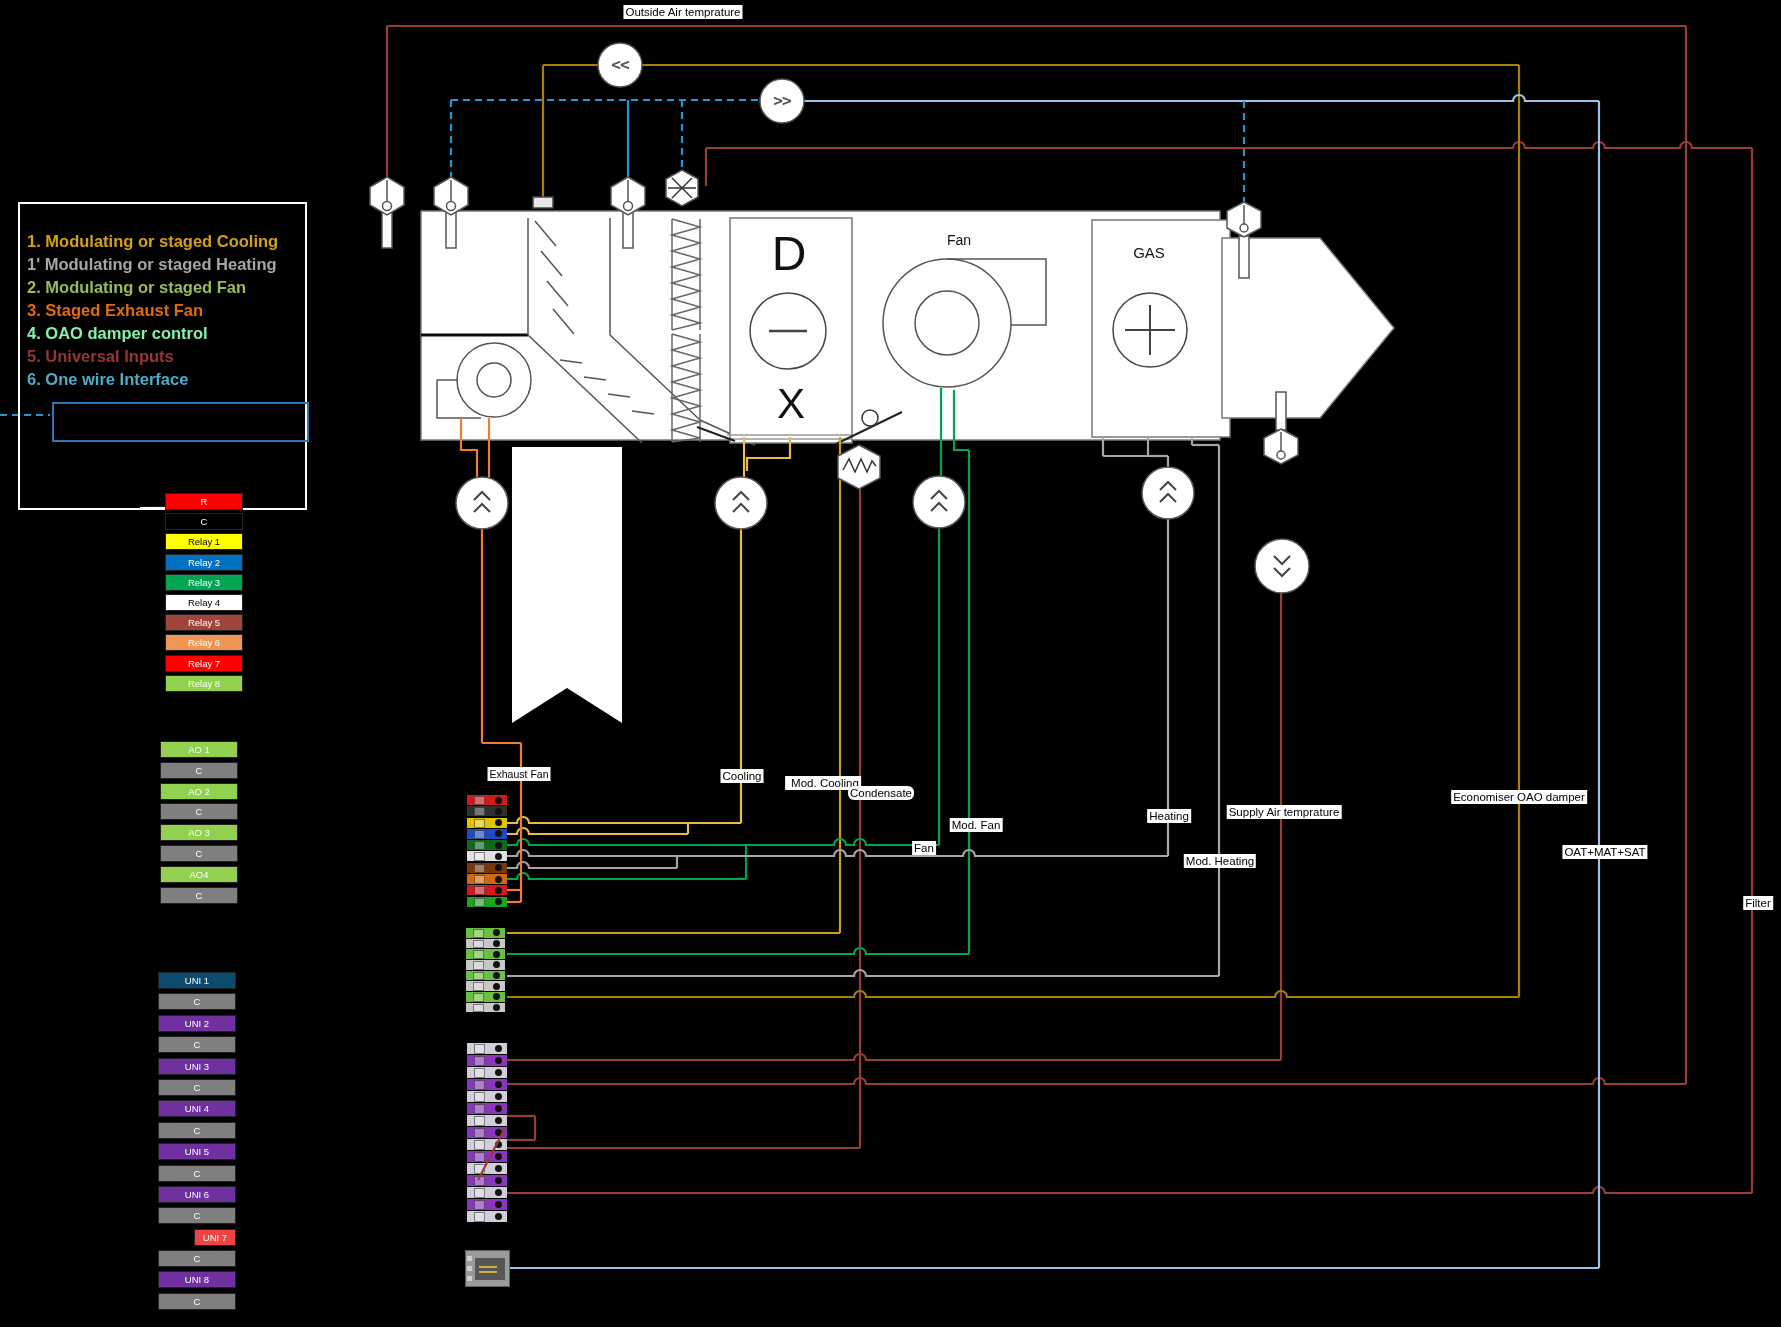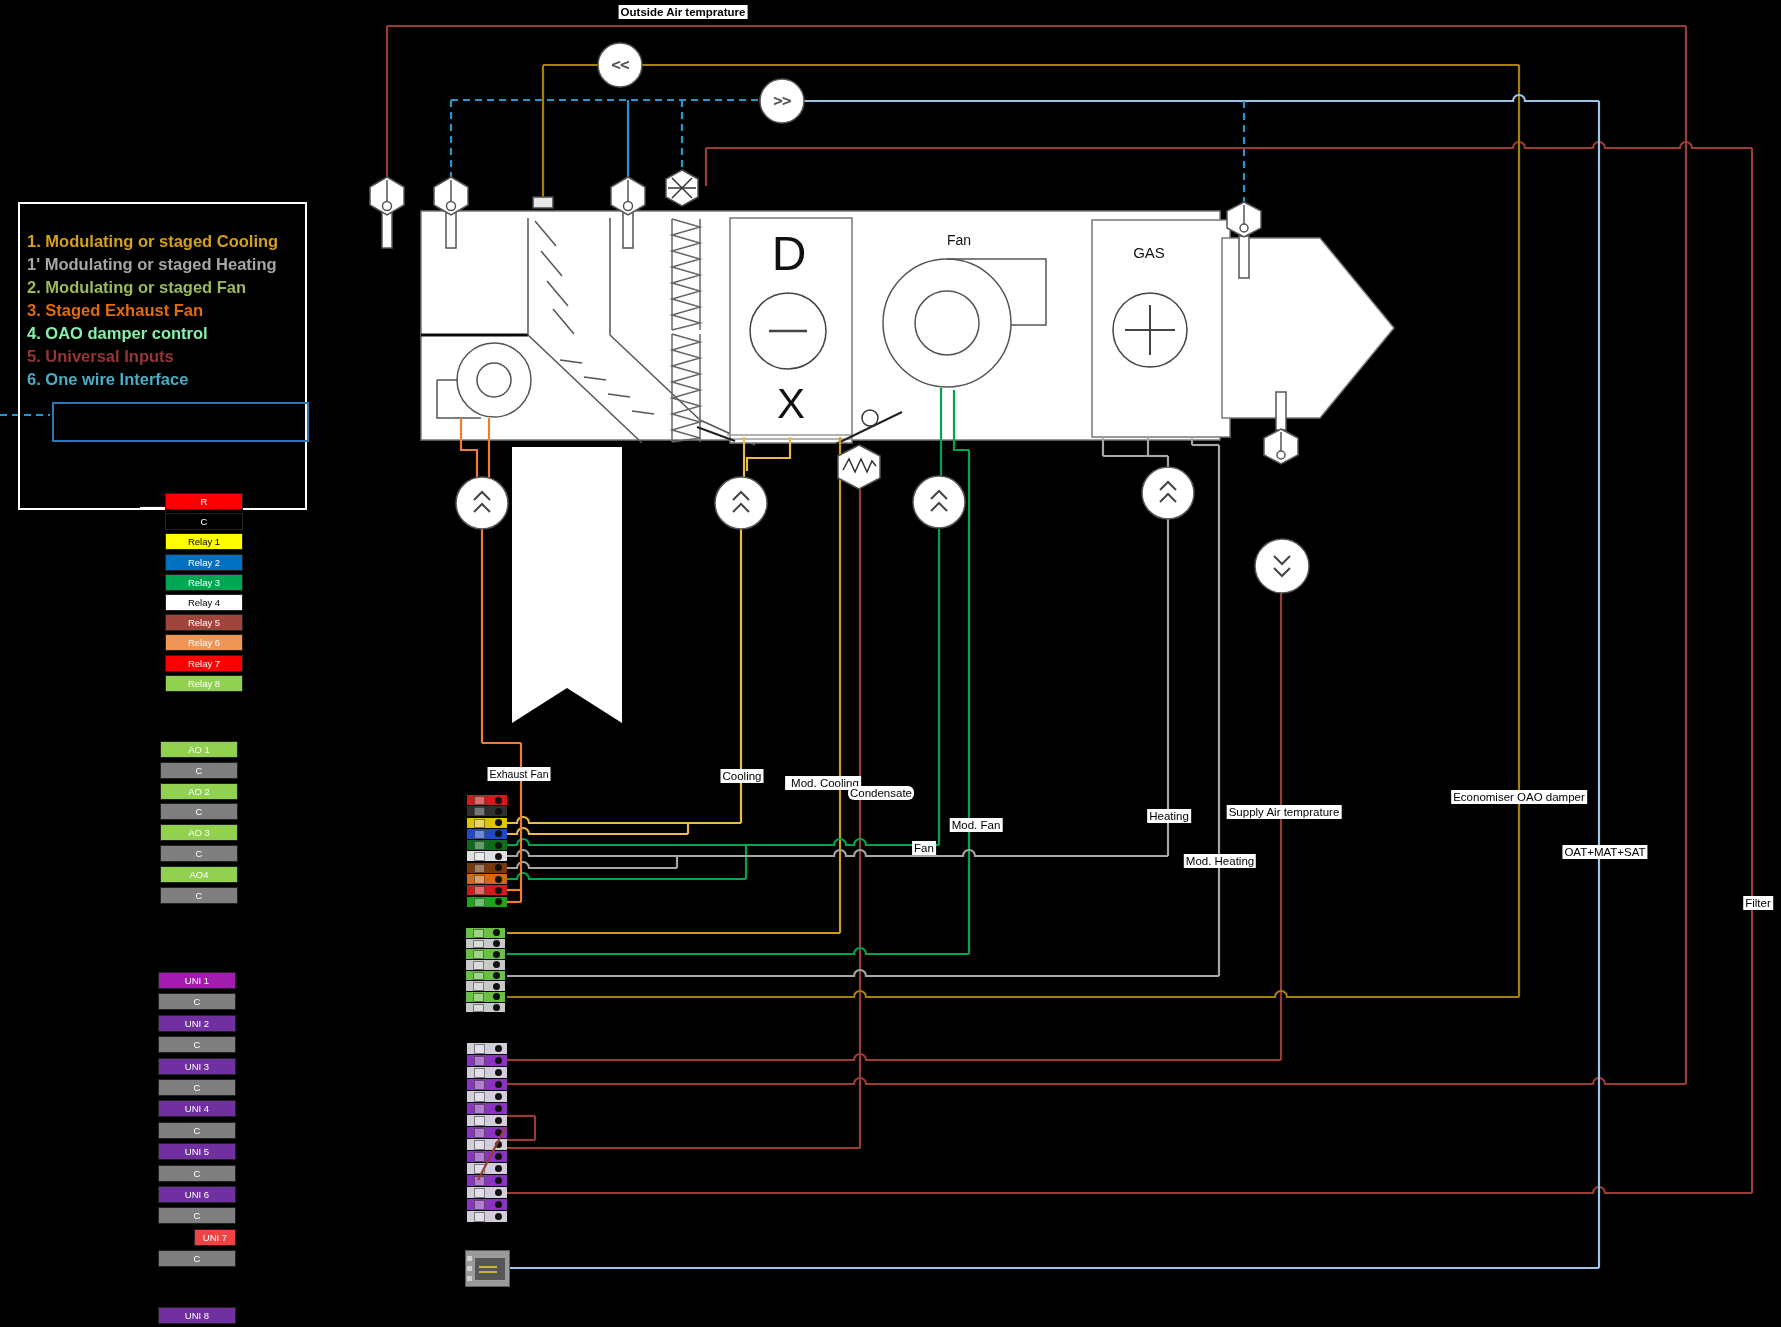--- a/index.html
+++ b/index.html
@@ -279,35 +279,35 @@
       <div class="trow" style="background: rgb(146, 208, 80); color: rgb(255, 255, 255);">AO 1</div>
       <div class="trow" style="background: rgb(127, 127, 127); color: rgb(255, 255, 255);">C</div>
       <div class="trow" style="background: rgb(146, 208, 80); color: rgb(255, 255, 255);">AO 2</div>
       <div class="trow" style="background: rgb(127, 127, 127); color: rgb(255, 255, 255);">C</div>
       <div class="trow" style="background: rgb(146, 208, 80); color: rgb(255, 255, 255);">AO 3</div>
       <div class="trow" style="background: rgb(127, 127, 127); color: rgb(255, 255, 255);">C</div>
       <div class="trow" style="background: rgb(146, 208, 80); color: rgb(255, 255, 255);">AO4</div>
       <div class="trow" style="background: rgb(127, 127, 127); color: rgb(255, 255, 255);">C</div>
     </div>
   <div id="uni-list" class="tlist" style="left:158px;top:972px;gap:4.4px">
-      <div class="trow" style="background: #a21caf; color: rgb(255, 255, 255);">UNI 1</div>
+      <div class="trow" style="background: #0c4a6e; color: rgb(255, 255, 255);">UNI 1</div>
       <div class="trow" style="background: rgb(127, 127, 127); color: rgb(255, 255, 255);">C</div>
       <div class="trow" style="background: rgb(112, 48, 160); color: rgb(255, 255, 255);">UNI 2</div>
       <div class="trow" style="background: rgb(127, 127, 127); color: rgb(255, 255, 255);">C</div>
       <div class="trow" style="background: rgb(112, 48, 160); color: rgb(255, 255, 255);">UNI 3</div>
       <div class="trow" style="background: rgb(127, 127, 127); color: rgb(255, 255, 255);">C</div>
       <div class="trow" style="background: rgb(112, 48, 160); color: rgb(255, 255, 255);">UNI 4</div>
       <div class="trow" style="background: rgb(127, 127, 127); color: rgb(255, 255, 255);">C</div>
       <div class="trow" style="background: rgb(112, 48, 160); color: rgb(255, 255, 255);">UNI 5</div>
       <div class="trow" style="background: rgb(127, 127, 127); color: rgb(255, 255, 255);">C</div>
       <div class="trow" style="background: rgb(112, 48, 160); color: rgb(255, 255, 255);">UNI 6</div>
       <div class="trow" style="background: rgb(127, 127, 127); color: rgb(255, 255, 255);">C</div>
       <div class="trow" style="background: #ef4444; color: rgb(255, 255, 255); margin-left: 36px;">UNI 7</div>
       <div class="trow" style="background: rgb(127, 127, 127); color: rgb(255, 255, 255);">C</div>
-      <div class="trow" style="background: rgb(112, 48, 160); color: rgb(255, 255, 255); margin-top: 36px;">UNI 8</div>
+      <div class="trow" style="background: rgb(112, 48, 160); color: rgb(255, 255, 255);">UNI 8</div>
       <div class="trow" style="background: rgb(127, 127, 127); color: rgb(255, 255, 255);">C</div>
     </div>
 
   <div id="relay-block" class="block" style="left:467px;top:795px;width:40px;gap:1.3px">
       <div class="prow" style="height: 10px; background: rgb(210, 26, 26);">
         <span class="screw"></span>
         <span class="pdot"></span>
       </div>
       <div class="prow" style="height: 10px; background: rgb(47, 47, 47);">
         <span class="screw"></span>
@@ -449,21 +449,21 @@
     <div class="contact" style="top:20px"></div>
     <div class="pin" style="top:5px"></div>
       <div class="pin" style="top:15px"></div>
       <div class="pin" style="top:25px"></div>
   </div>
 
   <div class="flow" style="left:620px;top:65px">&lt;&lt;</div>
   <div class="flow" style="left:782px;top:101px">&gt;&gt;</div>
 
   <div id="labels-layer">
-      <div class="wlabel" style="left: 683px; top: 12px; font-weight: bold;">Outside Air temprature</div>
+      <div class="wlabel" style="left: 683px; top: 12px;">Outside Air temprature</div>
       <div class="wlabel" style="left: 519px; top: 774px; font-size: 10.5px;">Exhaust Fan</div>
       <div class="wlabel" style="left: 742px; top: 776px;">Cooling</div>
       <div class="wlabel" style="left: 823px; top: 783px; padding-left: 6px;">Mod. Cooling</div>
       <div class="wlabel" style="left: 881px; top: 793px; border-radius: 6px;">Condensate</div>
       <div class="wlabel" style="left: 924px; top: 848px;">Fan</div>
       <div class="wlabel" style="left: 976px; top: 825px;">Mod. Fan</div>
       <div class="wlabel" style="left: 1169px; top: 816px;">Heating</div>
       <div class="wlabel" style="left: 1220px; top: 861px;">Mod. Heating</div>
       <div class="wlabel" style="left: 1284px; top: 812px;">Supply Air temprature</div>
       <div class="wlabel" style="left: 1519px; top: 797px;">Economiser OAO damper</div>

